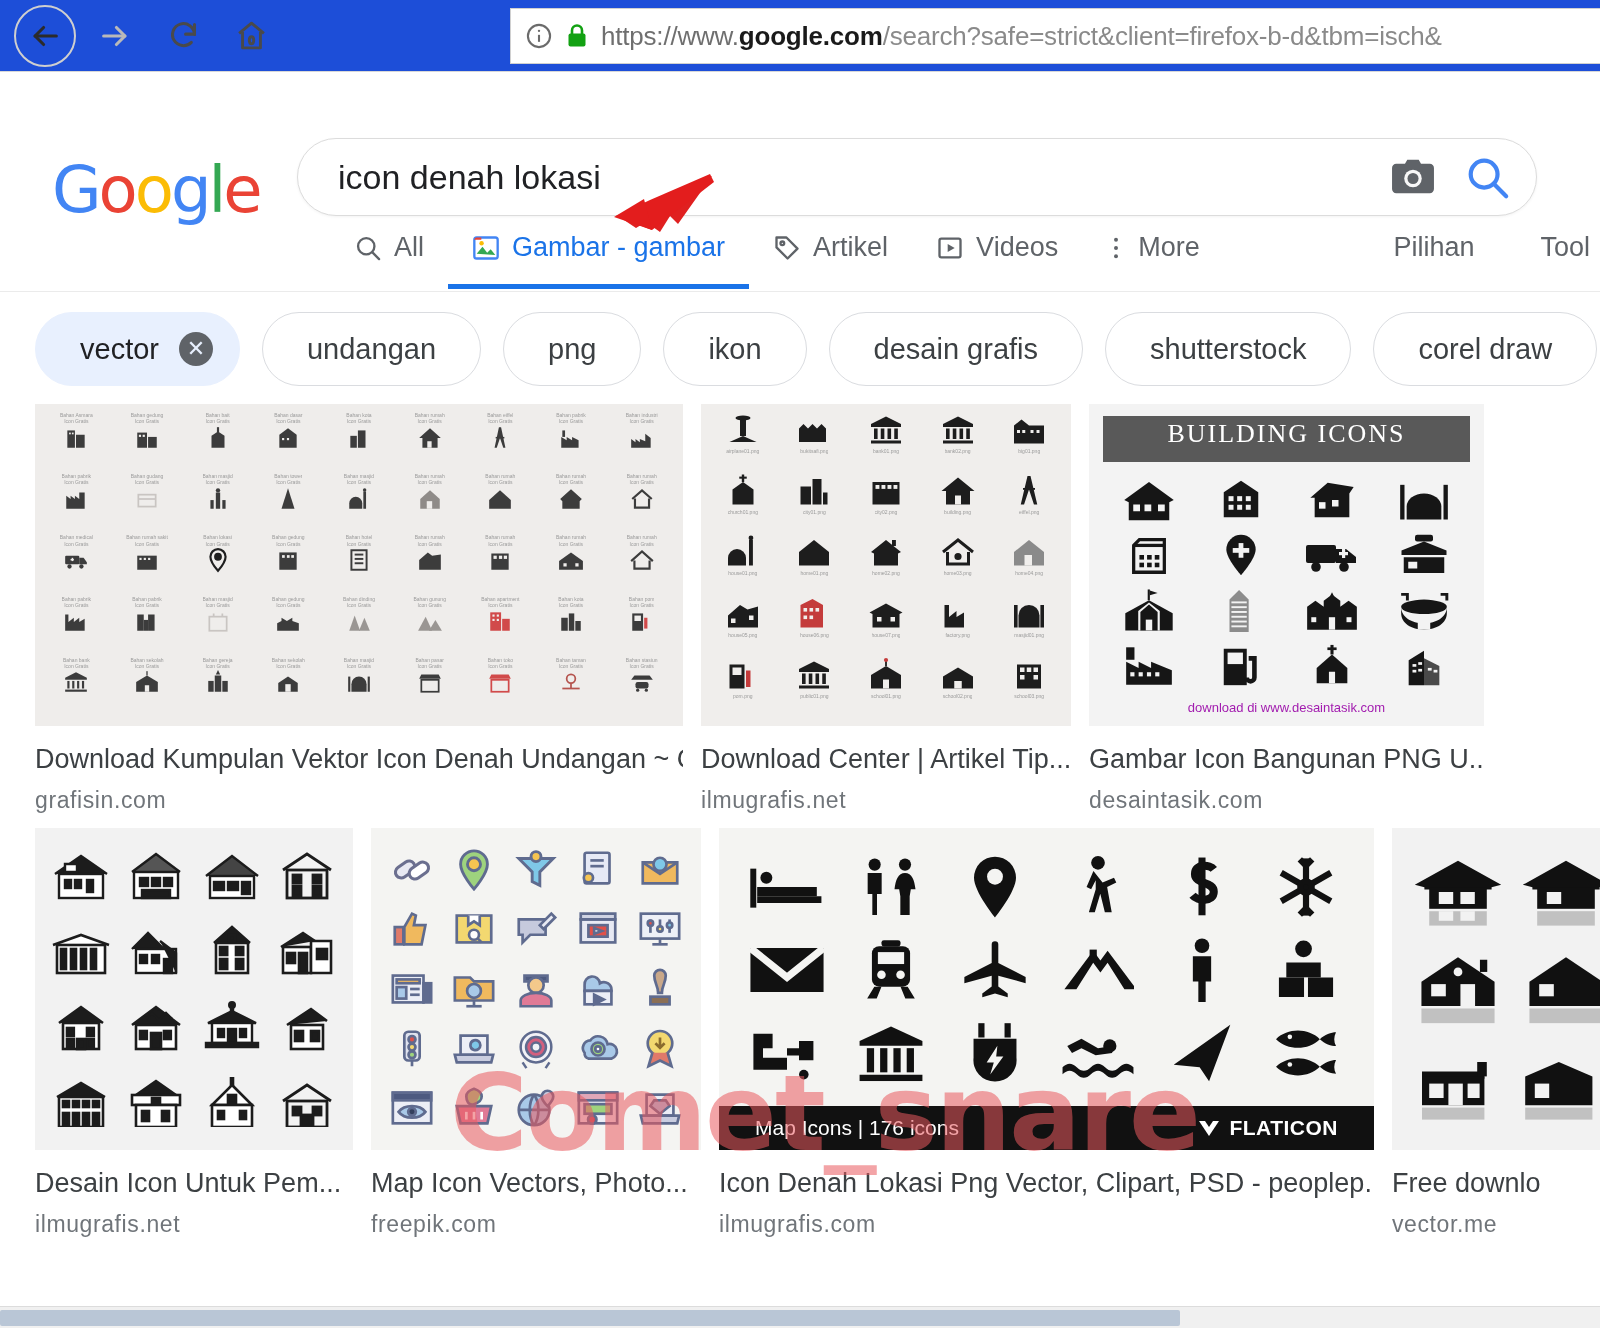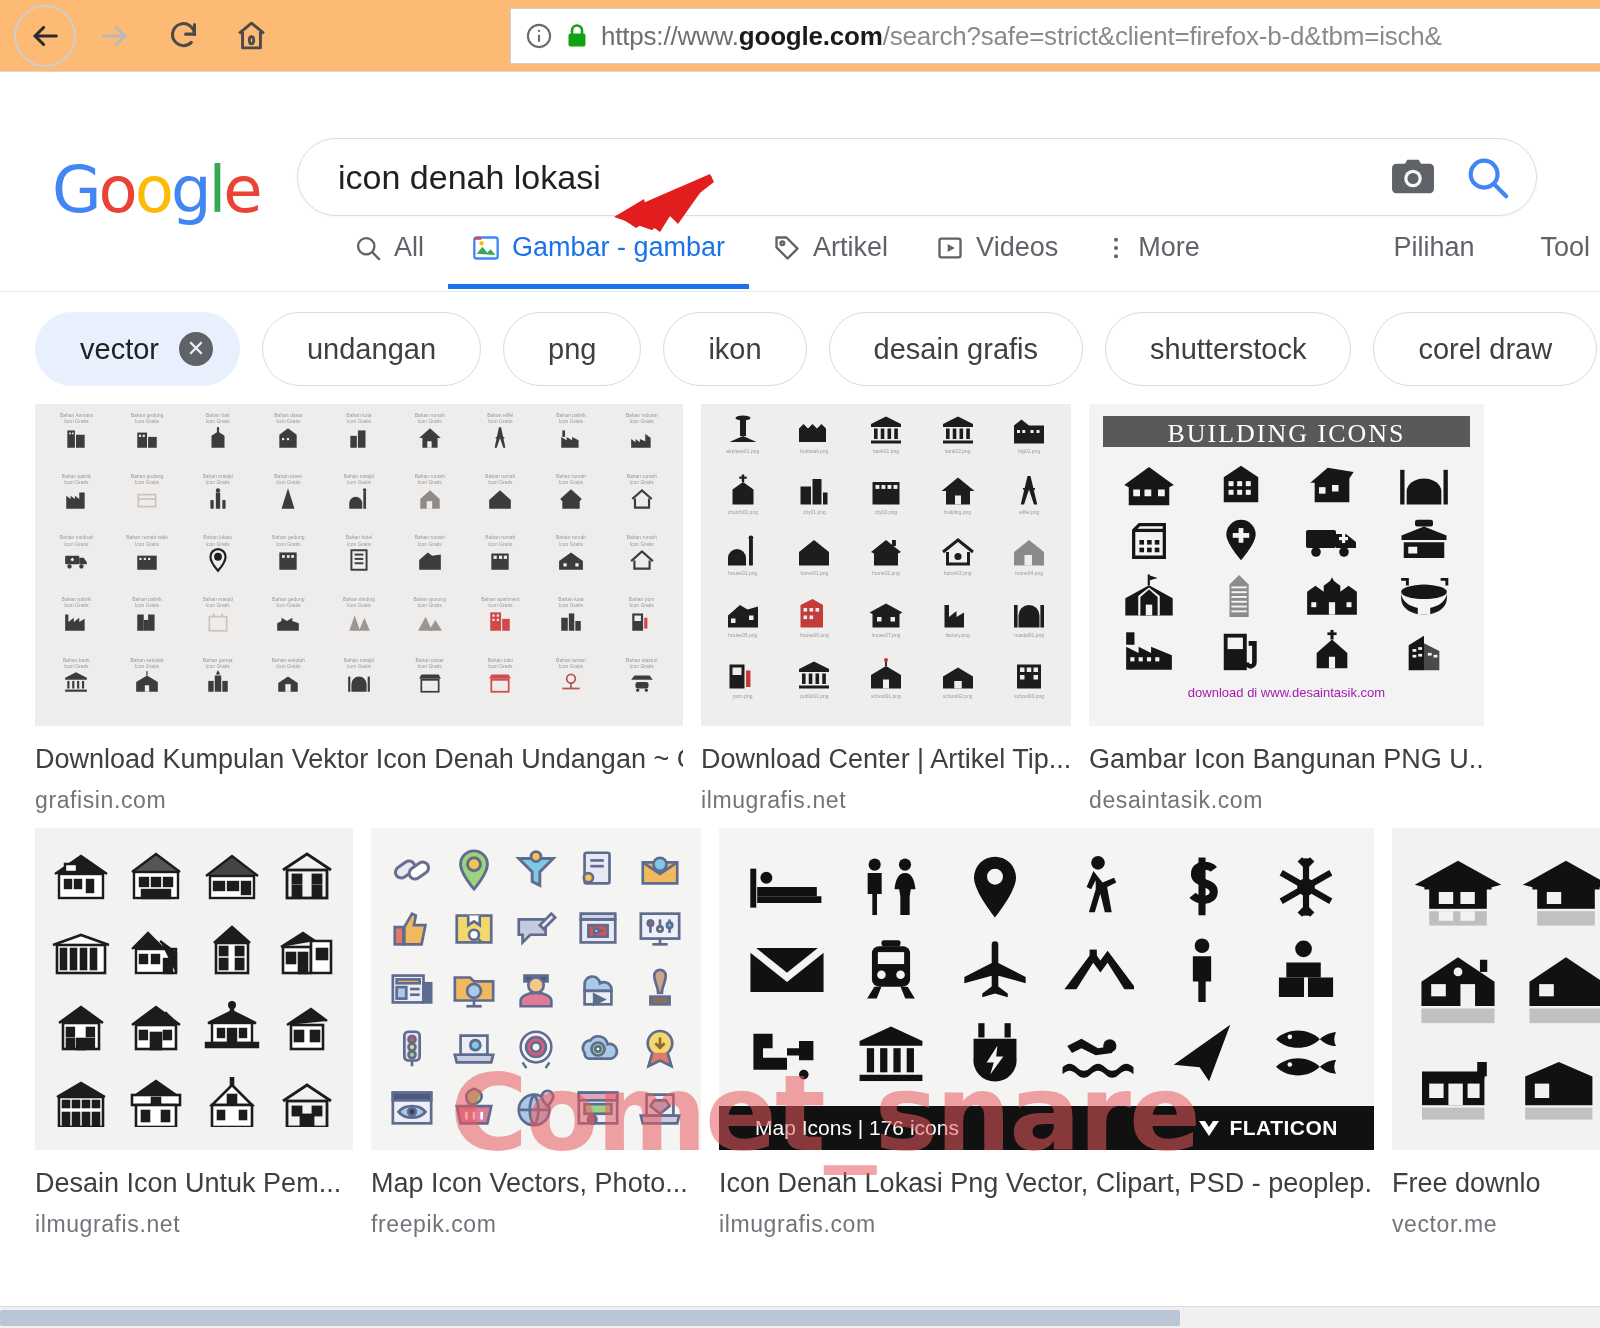--- a/index.html
+++ b/index.html
@@ -7,21 +7,21 @@
     width: 1600px; height: 1328px;
     background: #ffffff;
     font-family: "Liberation Sans", sans-serif;
     overflow: hidden;
   }
 
   
   .browser-bar {
     position: relative;
     height: 72px;
-    background: #fdba74;
+    background: #1d4ed8;
     border-bottom: 1px solid #d8d8d8;
     display: flex; align-items: center;
     padding: 0 14px;
   }
   .nav-btns { display: flex; align-items: center; gap: 10px; }
   .nav-btn {
     width: 58px; height: 58px;
     display: flex; align-items: center; justify-content: center;
     color: #4a4a4a;
   }
@@ -1002,21 +1002,21 @@
               <div class="lbl">school03.png</div>
             </div>
         </div>
       </div>
       <div class="caption">Download Center | Artikel Tip...</div>
       <div class="domain">ilmugrafis.net</div>
     </div>
 
     <div class="res-item" style="width:395px;">
       <div class="thumb" style="width:395px;height:322px;background:#f3f3f3;padding:12px 14px;">
-        <div class="bi-header" style="height:31px;line-height:36px;font-size:26px;">BUILDING ICONS</div>
+        <div class="bi-header" style="height:46px;line-height:36px;font-size:26px;">BUILDING ICONS</div>
         <div class="icon-grid" style="grid-template-columns:repeat(4,1fr);grid-template-rows:repeat(4,1fr);height:232px;padding-top:10px;">
           <div class="cell">
               <svg width="54" height="46" viewBox="0 0 24 20" fill="#161616">
                 <path d="M1 10 12 2l11 8-2 1v8H3v-8z"></path>
                 <rect x="5" y="12" width="3" height="3" fill="#f3f3f3"></rect>
                 <rect x="10" y="12" width="3" height="3" fill="#f3f3f3"></rect>
                 <rect x="16" y="12" width="3" height="3" fill="#f3f3f3"></rect>
               </svg>
             </div>
           <div class="cell">

